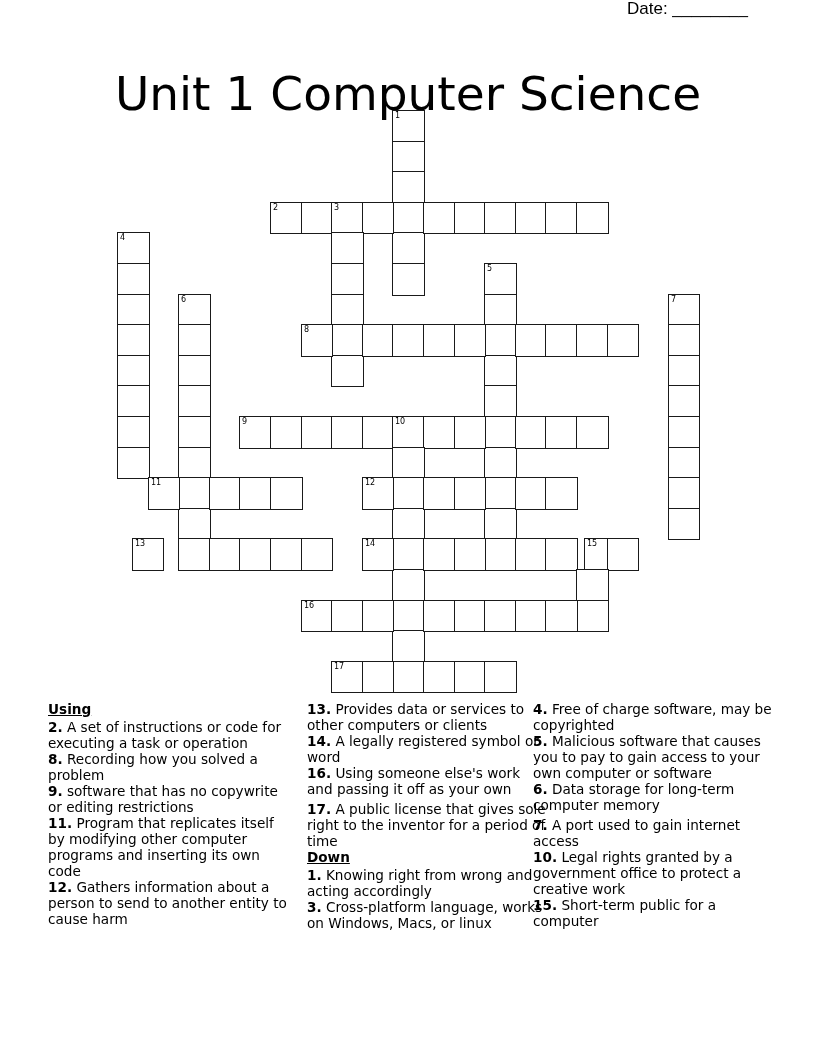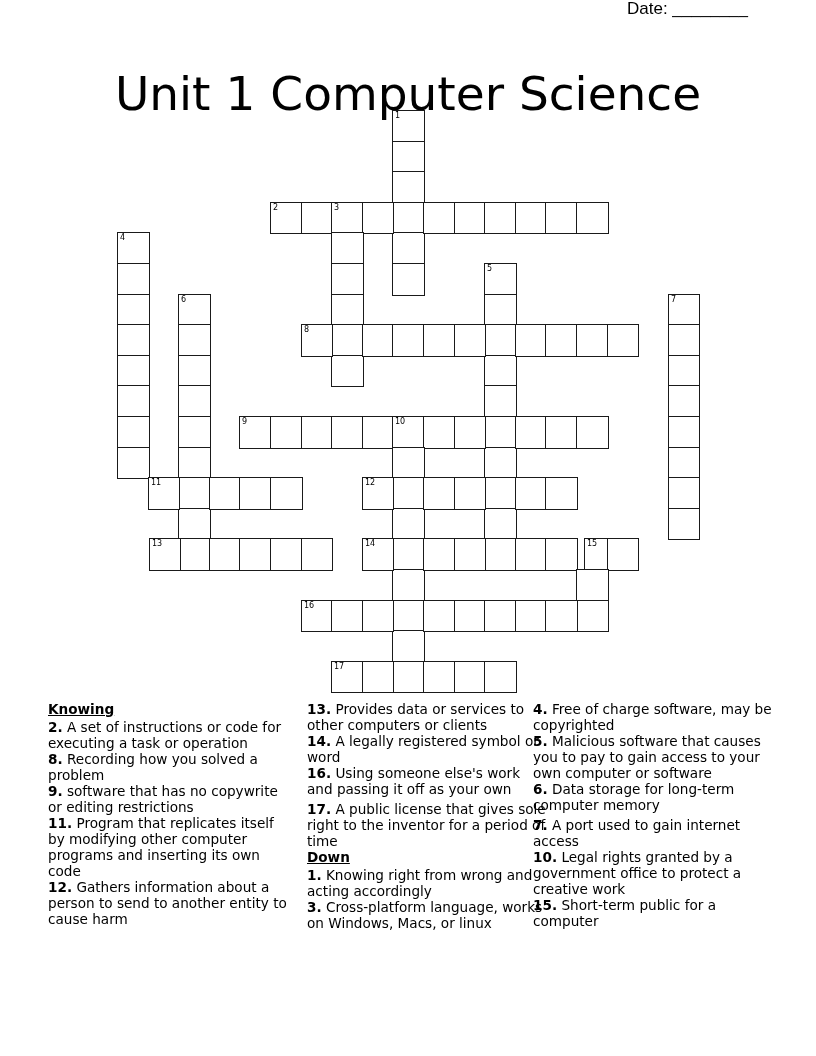--- a/index.html
+++ b/index.html
@@ -153,21 +153,21 @@
     <div class="cell" style="left: 209px; top: 477px; width: 31.6px; height: 32.6px;"></div>
     <div class="cell" style="left: 239px; top: 477px; width: 32.6px; height: 32.6px;"></div>
     <div class="cell" style="left: 270px; top: 477px; width: 32.6px; height: 32.6px;"></div>
     <div class="cell" style="left: 362px; top: 477px; width: 31.6px; height: 32.6px;">
       <span class="num">12</span>
     </div>
     <div class="cell" style="left: 423px; top: 477px; width: 32.6px; height: 32.6px;"></div>
     <div class="cell" style="left: 454px; top: 477px; width: 31.6px; height: 32.6px;"></div>
     <div class="cell" style="left: 515px; top: 477px; width: 31.6px; height: 32.6px;"></div>
     <div class="cell" style="left: 545px; top: 477px; width: 32.6px; height: 32.6px;"></div>
-    <div class="cell" style="left: 149px; top: 538px; width: 31.6px; height: 32.6px;">
+    <div class="cell" style="left: 132px; top: 538px; width: 31.6px; height: 32.6px;">
       <span class="num">13</span>
     </div>
     <div class="cell" style="left: 209px; top: 538px; width: 31.6px; height: 32.6px;"></div>
     <div class="cell" style="left: 239px; top: 538px; width: 32.6px; height: 32.6px;"></div>
     <div class="cell" style="left: 270px; top: 538px; width: 32.6px; height: 32.6px;"></div>
     <div class="cell" style="left: 301px; top: 538px; width: 31.6px; height: 32.6px;"></div>
     <div class="cell" style="left: 362px; top: 538px; width: 31.6px; height: 32.6px;">
       <span class="num">14</span>
     </div>
     <div class="cell" style="left: 423px; top: 538px; width: 32.6px; height: 32.6px;"></div>
@@ -193,21 +193,21 @@
     <div class="cell" style="left: 331px; top: 661px; width: 32.6px; height: 31.6px;">
       <span class="num">17</span>
     </div>
     <div class="cell" style="left: 362px; top: 661px; width: 31.6px; height: 31.6px;"></div>
     <div class="cell" style="left: 423px; top: 661px; width: 32.6px; height: 31.6px;"></div>
     <div class="cell" style="left: 454px; top: 661px; width: 31.6px; height: 31.6px;"></div>
     <div class="cell" style="left: 484px; top: 661px; width: 32.6px; height: 31.6px;"></div>
   </div>
 
 <div class="clues c1">
-  <div class="clue-heading">Knowing</div>
+  <div class="clue-heading">Using</div>
   <div class="clue"><span class="n">2.</span> <span>A set of instructions or code for executing a task or operation</span></div>
   <div class="clue"><span class="n">8.</span> <span>Recording how you solved a problem</span></div>
   <div class="clue"><span class="n">9.</span> <span>software that has no copywrite or editing restrictions</span></div>
   <div class="clue"><span class="n">11.</span> <span>Program that replicates itself by modifying other computer programs and inserting its own code</span></div>
   <div class="clue"><span class="n">12.</span> <span>Gathers information about a person to send to another entity to cause harm</span></div>
 </div>
 
 <div class="clues c2">
   <div class="clue"><span class="n">13.</span> <span>Provides data or services to other computers or clients</span></div>
   <div class="clue"><span class="n">14.</span> <span>A legally registered symbol or word</span></div>

